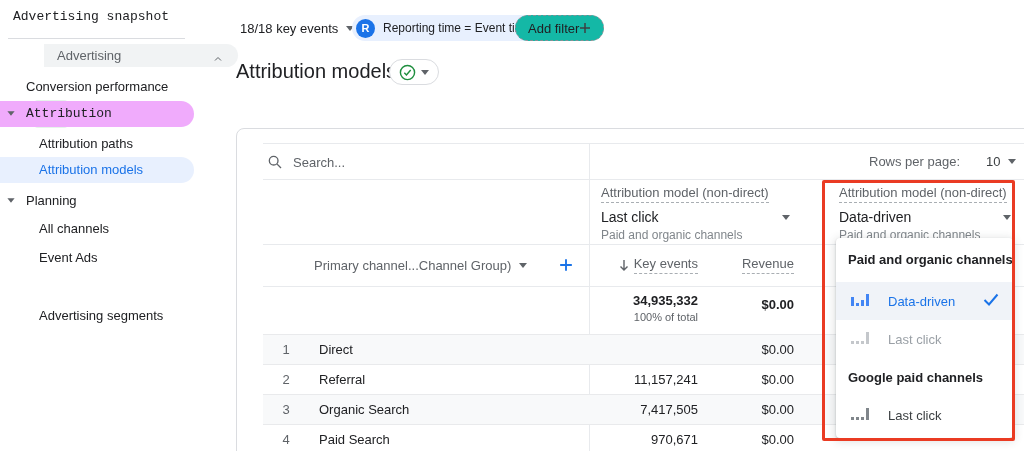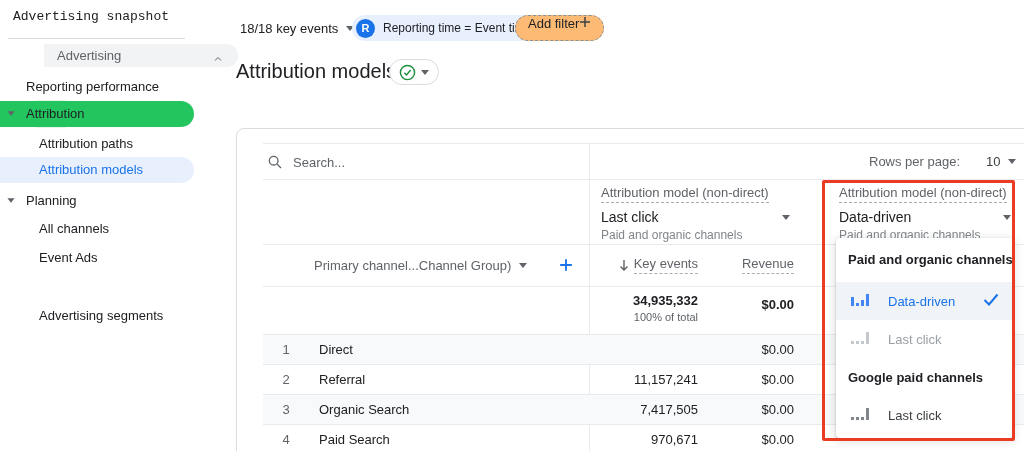--- a/index.html
+++ b/index.html
@@ -19,37 +19,37 @@
 
   
   .tri { display:inline-block; width:0; height:0;
     border-left:4px solid transparent; border-right:4px solid transparent;
     border-top:5px solid #5f6368; }
 
   
   .side-item { position:absolute; left:0; width:194px; height:26px; line-height:26px;
     font-size:13px; color:#202124; cursor:pointer; }
   .side-item .lbl { position:absolute; }
-  .pill-gray { background:#22c55e; border-radius:0 14px 14px 0; }
+  .pill-gray { background:#f0abfc; border-radius:0 14px 14px 0;font-family:Liberation Mono, monospace; }
   .pill-blue { background:#e8f0fe; border-radius:0 14px 14px 0; }
   .pill-band { background:#f1f3f4; border-radius:0 14px 14px 0;margin-left:44px; }
   .side-caret { position:absolute; left:7px; top:10px; transform:scale(.9); }
   .beta { display:inline-block; margin-left:8px; padding:1px 4px; font-size:9px;
     letter-spacing:.5px; color:#137333; background:#e6f4ea; border-radius:4px;
     font-weight:bold; vertical-align:1px; }
 
   
   .chip-blue { position:absolute; display:flex; align-items:center; gap:8px;
     background:#e8f0fe; border-radius:14px; height:26px; padding:0 12px 0 4px; }
   .rbadge { display:inline-flex; align-items:center; justify-content:center;
     width:19px; height:19px; border-radius:50%; background:#1a73e8; color:#fff;
     font-size:11px; font-weight:bold; }
-  .chip-dashed { position:absolute; display:flex; align-items:flex-start; 
+  .chip-dashed { position:absolute; display:flex; align-items:center; 
     border:1px dashed #889096; border-radius:14px; height:26px; padding:0 12px;
-    font-size:13px; font-weight:500; color:#202124; background:#fdba74; cursor:pointer; }
+    font-size:13px; font-weight:500; color:#202124; background:#14b8a6; cursor:pointer; }
 
   .title-pill { position:absolute; display:flex; align-items:center; gap:5px;
     border:1px solid #dadce0; border-radius:14px; height:26px; padding:0 9px;
     cursor:pointer; background:#fff; }
 
   
   #card { position:absolute; left:236px; top:128px; width:812px; height:350px;
     border:1px solid #dadce0; border-radius:8px; background:#fff; overflow:hidden; }
   .hline { position:absolute; height:1px; background:#e8eaed; }
   .vline { position:absolute; width:1px; background:#e8eaed; }
@@ -98,21 +98,21 @@
       <span class="lbl gray" style="left:13px;">Advertising</span>
       <span class="abs" style="right:14px;top:5px;">
         <svg width="12" height="12" viewBox="0 0 24 24">
             <path d="M6 15l6-6 6 6" fill="none" stroke="#5f6368" stroke-width="2"></path>
           </svg>
       </span>
     </div>
 
     <div class="side-item" style="top:74px;">
       <span class="lbl" style="left:26px;">
-        <span>Reporting performance</span><span class="beta">BETA</span>
+        <span>Conversion performance</span><span class="beta">BETA</span>
       </span>
     </div>
 
     <div class="side-item pill-gray" style="top:101px;">
       <span class="side-caret tri"></span>
       <span class="lbl" style="left:26px;">Attribution</span>
     </div>
 
     <div class="side-item" style="top:131px;">
       <span class="lbl" style="left:39px;">Attribution paths</span>

